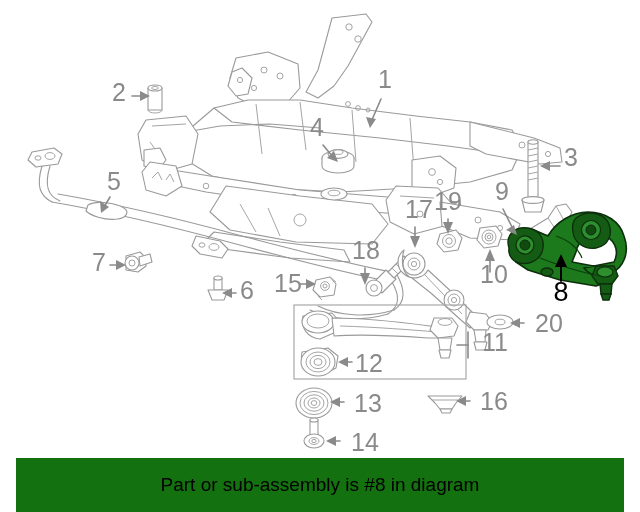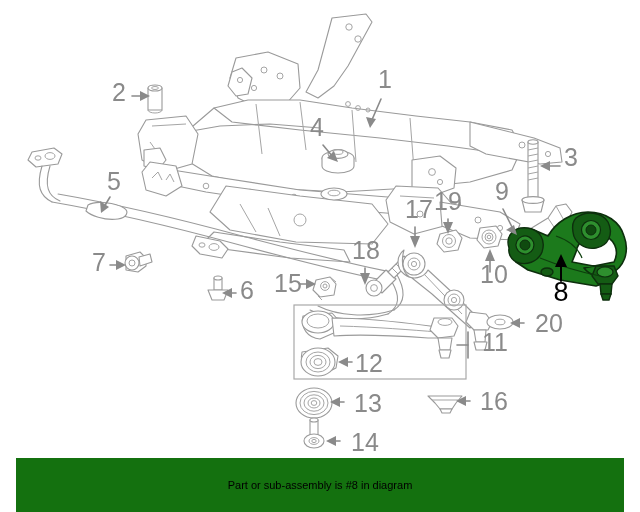--- a/index.html
+++ b/index.html
@@ -106,21 +106,21 @@
     box-sizing: border-box;
     display: flex;
     flex-direction: column;
     align-items: center;
     justify-content: center;
     line-height: 1.18;
   }
   #banner .bline {
     color: #000000;
     font-family: "Liberation Sans", sans-serif;
-    font-size: 11px;
+    font-size: 19px;
     white-space: nowrap;
   }
 </style>
 </head>
 <body>
 
 <div id="diagram-root">
 
   <svg id="parts-diagram" viewBox="0 0 640 512">
 

